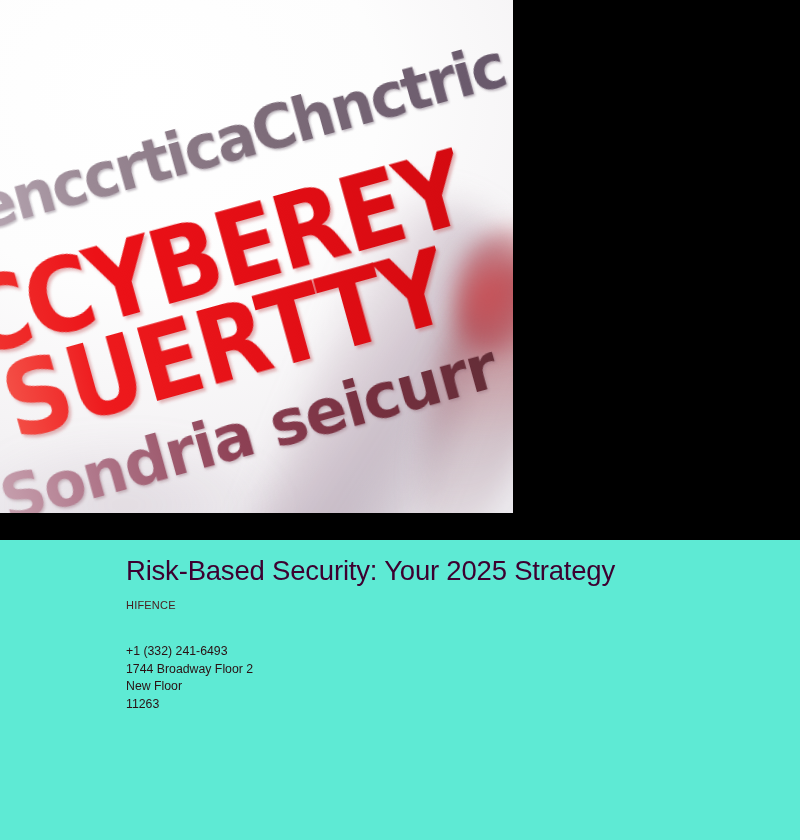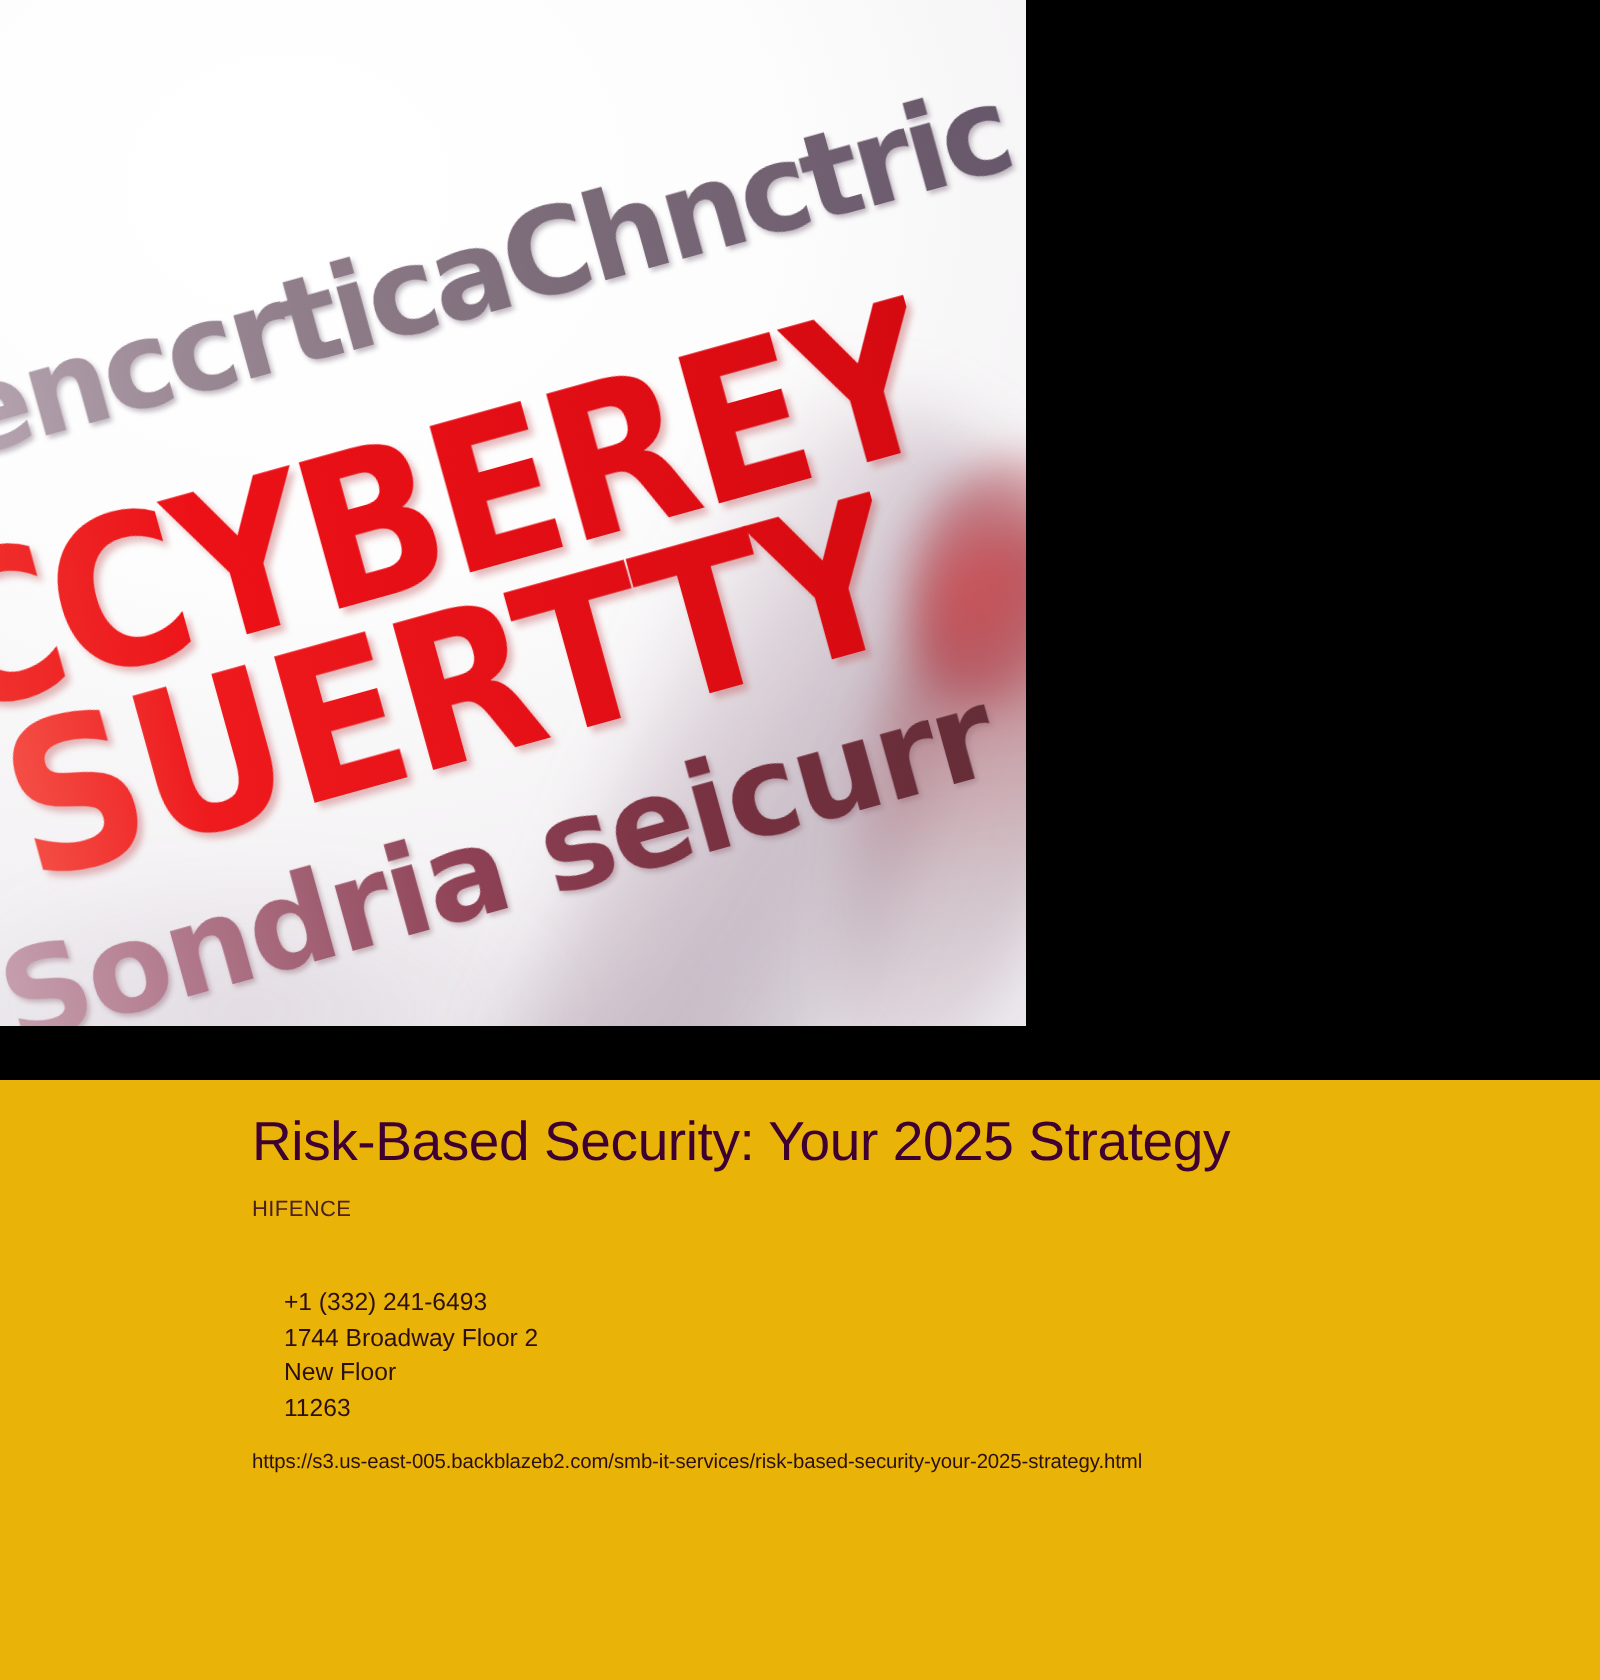--- a/index.html
+++ b/index.html
@@ -150,21 +150,21 @@
     filter: drop-shadow(1.5px 2.5px 1.4px rgba(150,110,125,0.45));
   }
 
   
   #info-card {
     position: absolute;
     left: 0;
     top: 540px;
     width: 800px;
     height: 300px;
-    background: #eab308;
+    background: #5eead4;
   }
 
   #page-title {
     position: absolute;
     left: 126px;
     top: 15px;
     font-size: 27.5px;
     font-weight: 400;
     color: #3d0030;
     letter-spacing: -0.2px;
@@ -184,21 +184,21 @@
 
   #contact-block {
     position: absolute;
     left: 126px;
     top: 103px;
     font-size: 12.3px;
     font-weight: 400;
     color: #2b1013;
     line-height: 17.5px;
   }
-  #contact-block .contact-line { white-space: nowrap; margin-left: 16px; }
+  #contact-block .contact-line { white-space: nowrap; }
 
   #source-url {
     position: absolute;
     left: 126px;
     top: 186px;
     font-size: 10.2px;
     font-weight: 400;
     color: #2b1013;
     white-space: nowrap;
     letter-spacing: -0.05px;
@@ -231,16 +231,15 @@
 
     <div id="company-name">HIFENCE</div>
 
     <div id="contact-block">
       <div class="contact-line">+1 (332) 241-6493</div>
       <div class="contact-line">1744 Broadway Floor 2</div>
       <div class="contact-line">New Floor</div>
       <div class="contact-line">11263</div>
     </div>
 
-    <div id="source-url">https://s3.us-east-005.backblazeb2.com/smb-it-services/risk-based-security-your-2025-strategy.html</div>
   </div>
 
 </div>
 
 </body></html>

